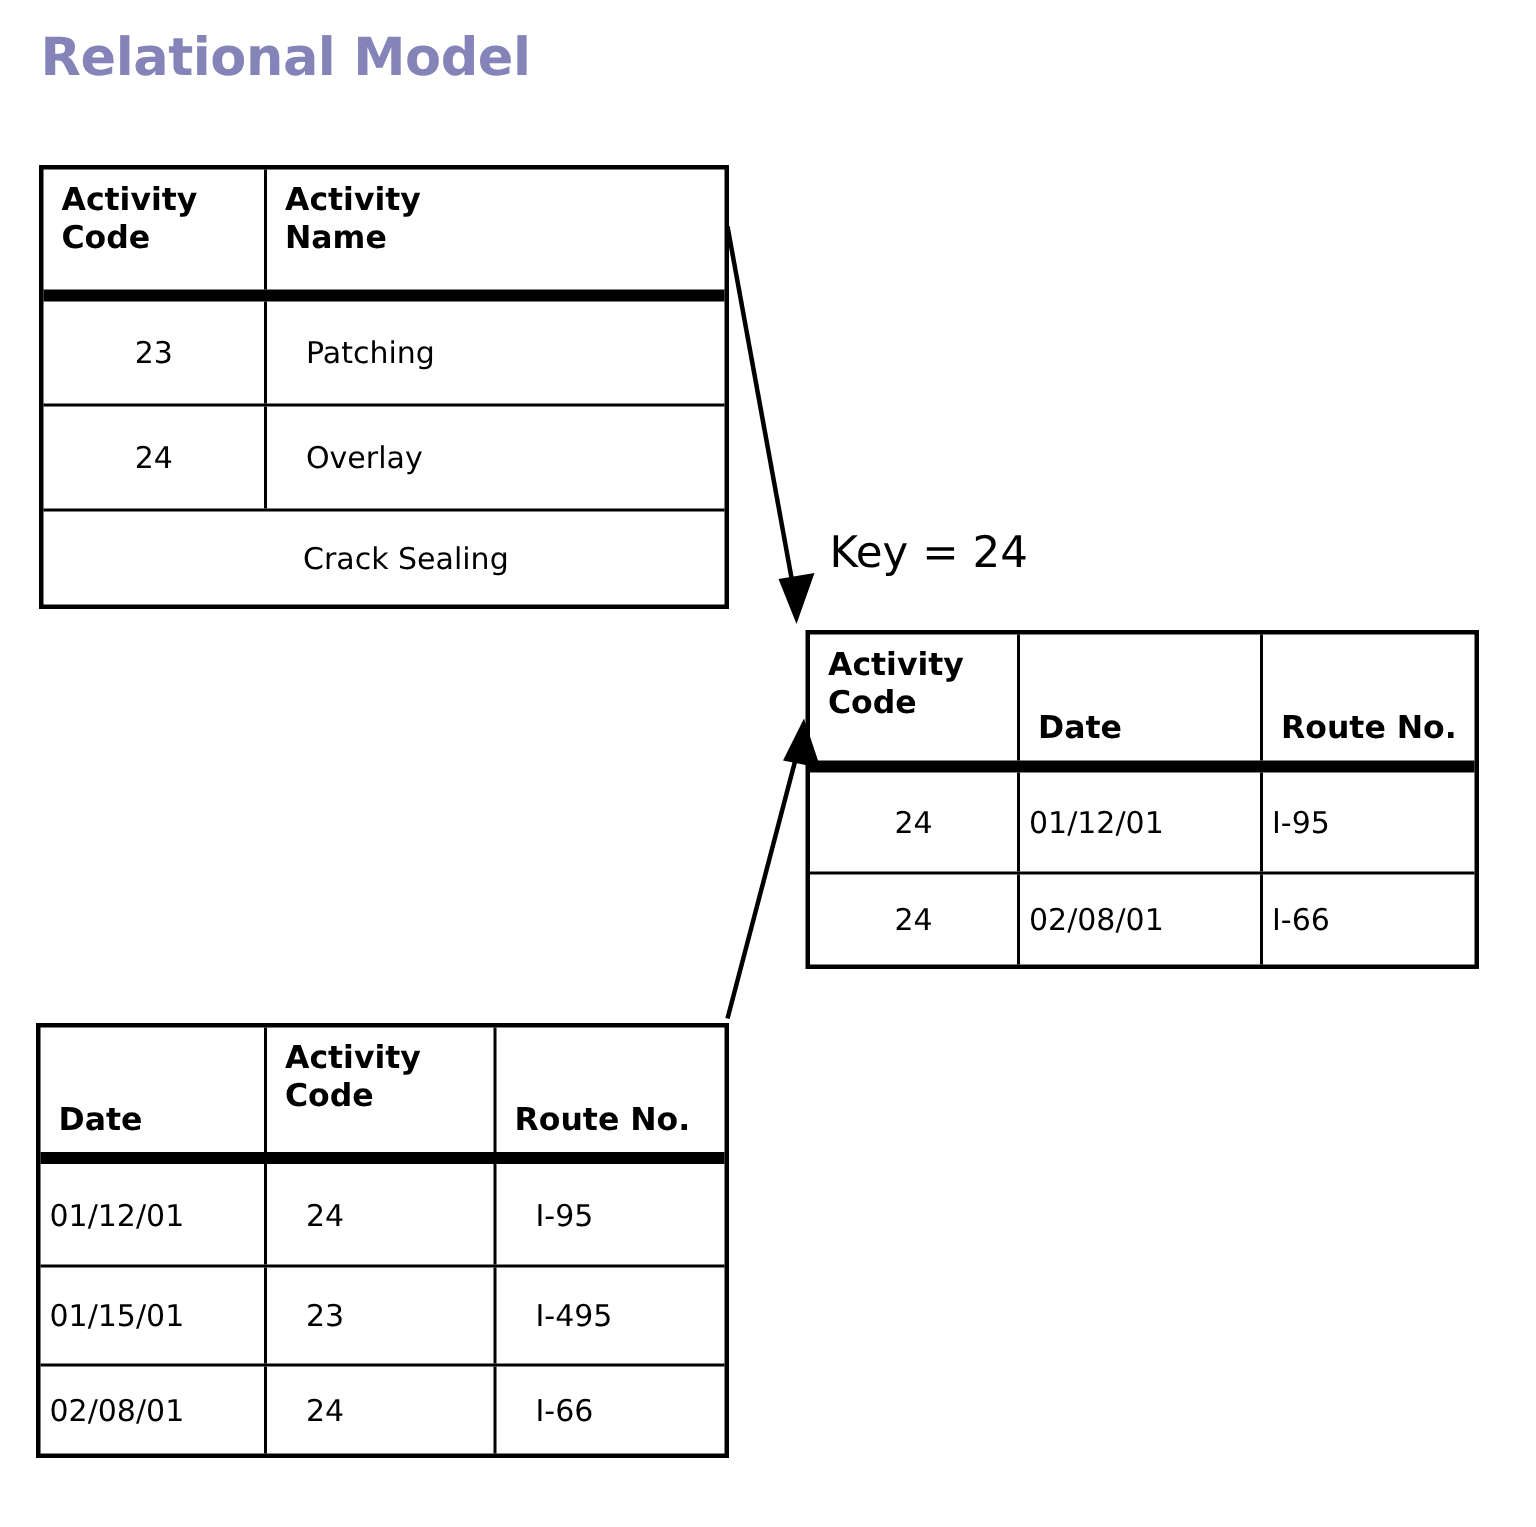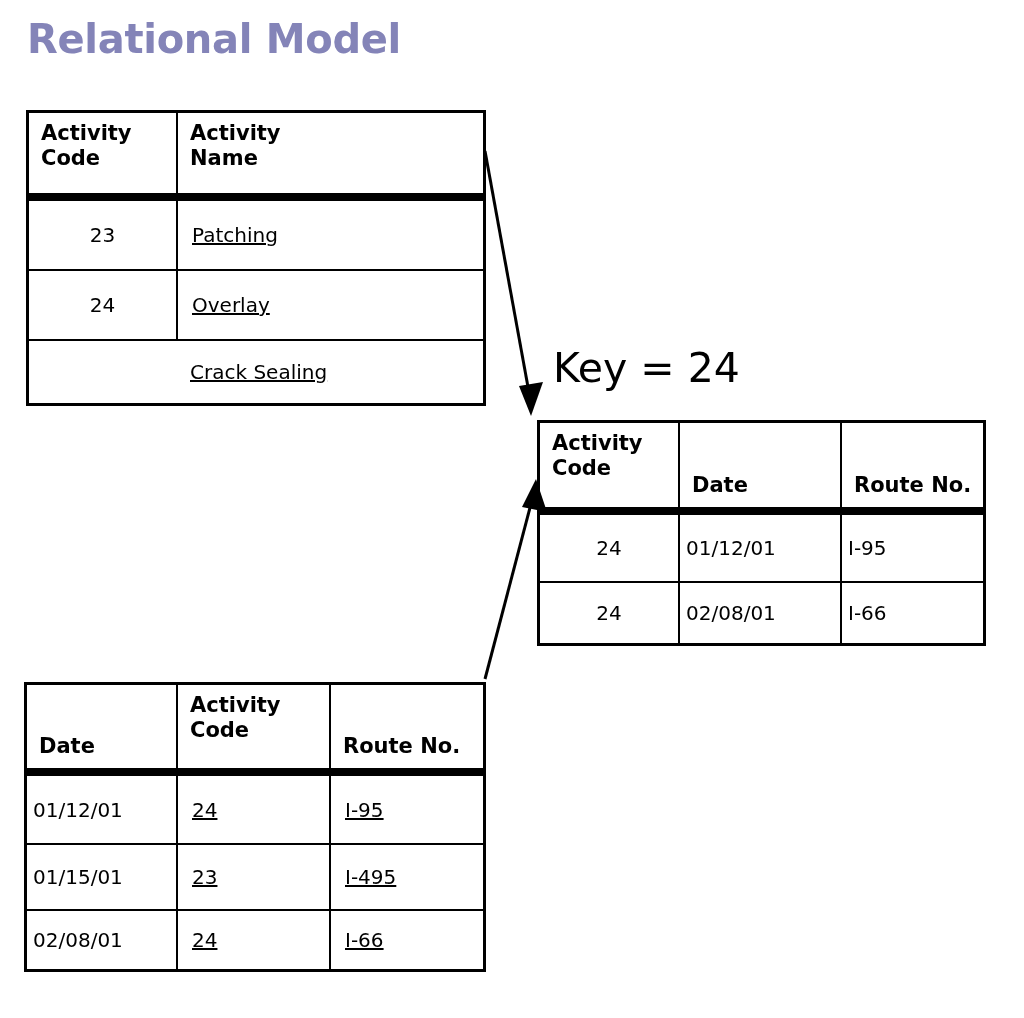--- a/index.html
+++ b/index.html
@@ -21,21 +21,21 @@
     left: 0; top: 0;
     width: 1024px;
     height: 1018px;
   }
 
   
   .page-title {
     position: absolute;
     left: 27px;
     top: 17px;
-    font-size: 40px;
+    font-size: 35px;
     font-weight: bold;
     letter-spacing: -0.3px;
     color: #8484b8;
     white-space: nowrap;
     line-height: 44px;
   }
 
   
   .rel-table {
     position: absolute;
@@ -83,22 +83,21 @@
     line-height: 34px;
     align-items: center;
     font-weight: normal;
   }
   .body-cell.center {
     justify-content: center;
     padding: 0;
   }
   .body-cell.left {
     justify-content: flex-start;
-    padding-left: 14px;
-    text-decoration: underline;
+    padding-left: 26px;
   }
   .body-cell.left-tight {
     justify-content: flex-start;
     padding-left: 6px;
   }
   .row-div {
     position: absolute;
     left: 0; right: 0;
     height: 2px;
     background: #000;
@@ -117,21 +116,21 @@
     width: 1024px;
     height: 1018px;
     pointer-events: none;
   }
 
   
   .key-label {
     position: absolute;
     left: 553px;
     top: 348px;
-    font-size: 41px;
+    font-size: 29px;
     line-height: 40px;
     white-space: nowrap;
     font-weight: normal;
   }
 </style>
 </head>
 <body>
 
 <div id="canvas">
 

